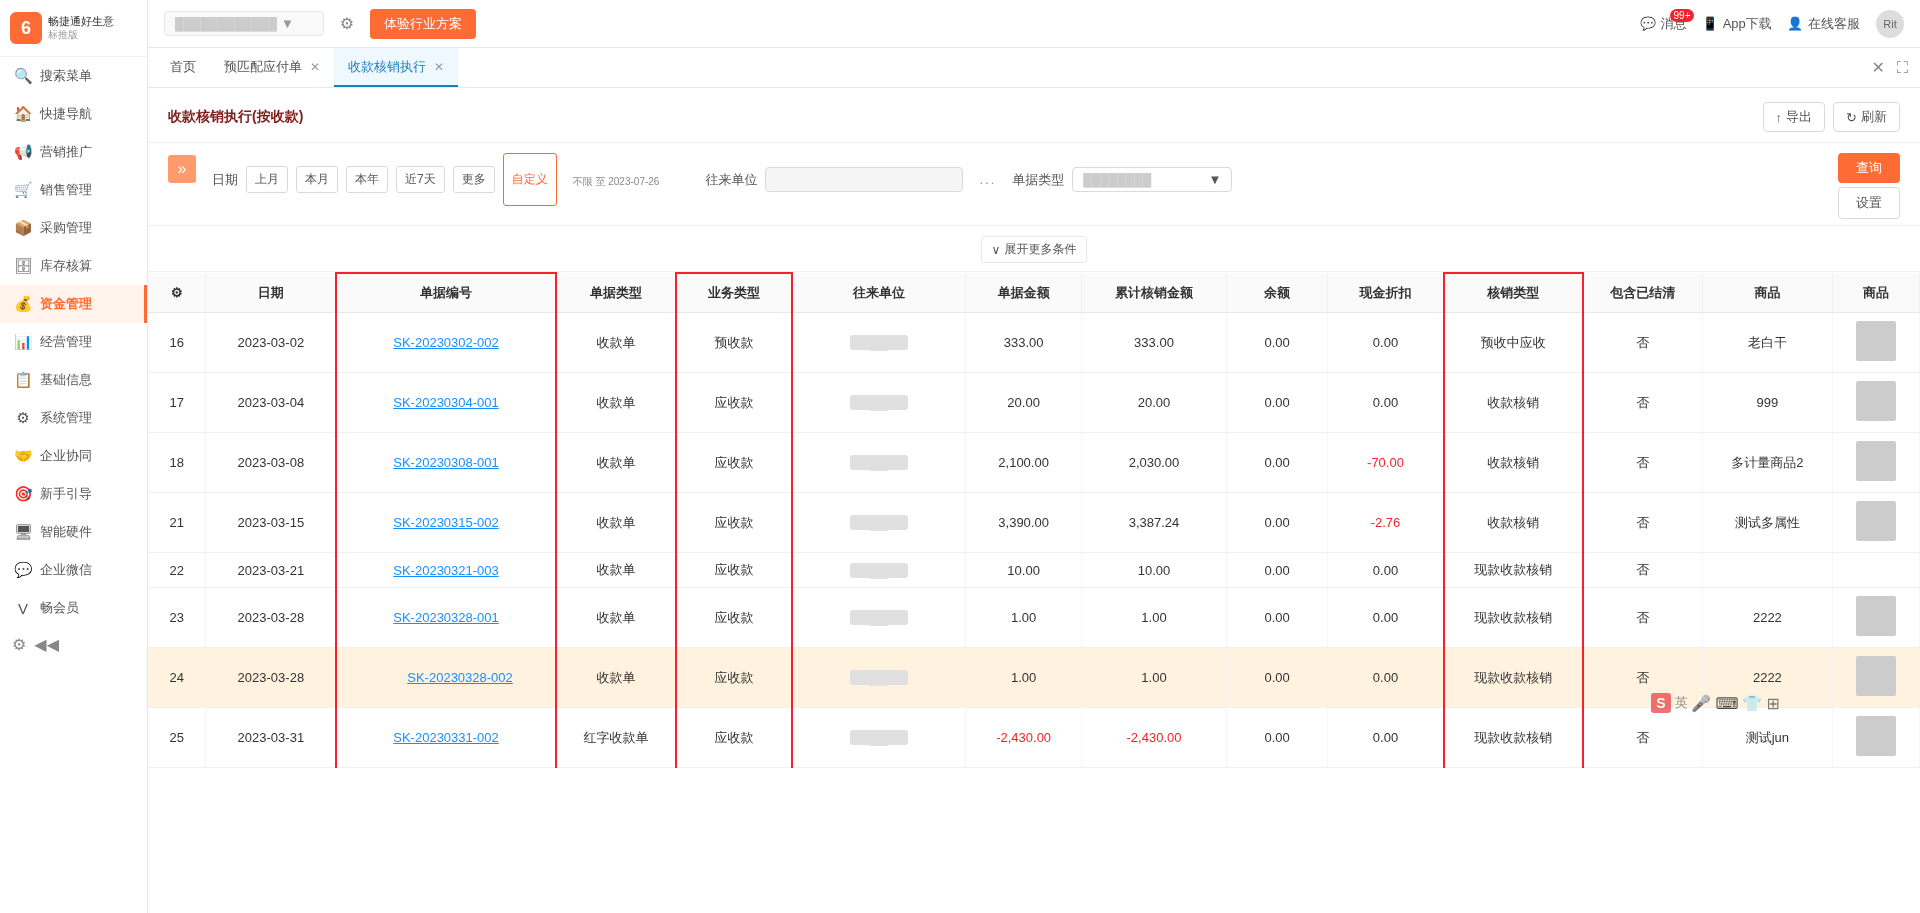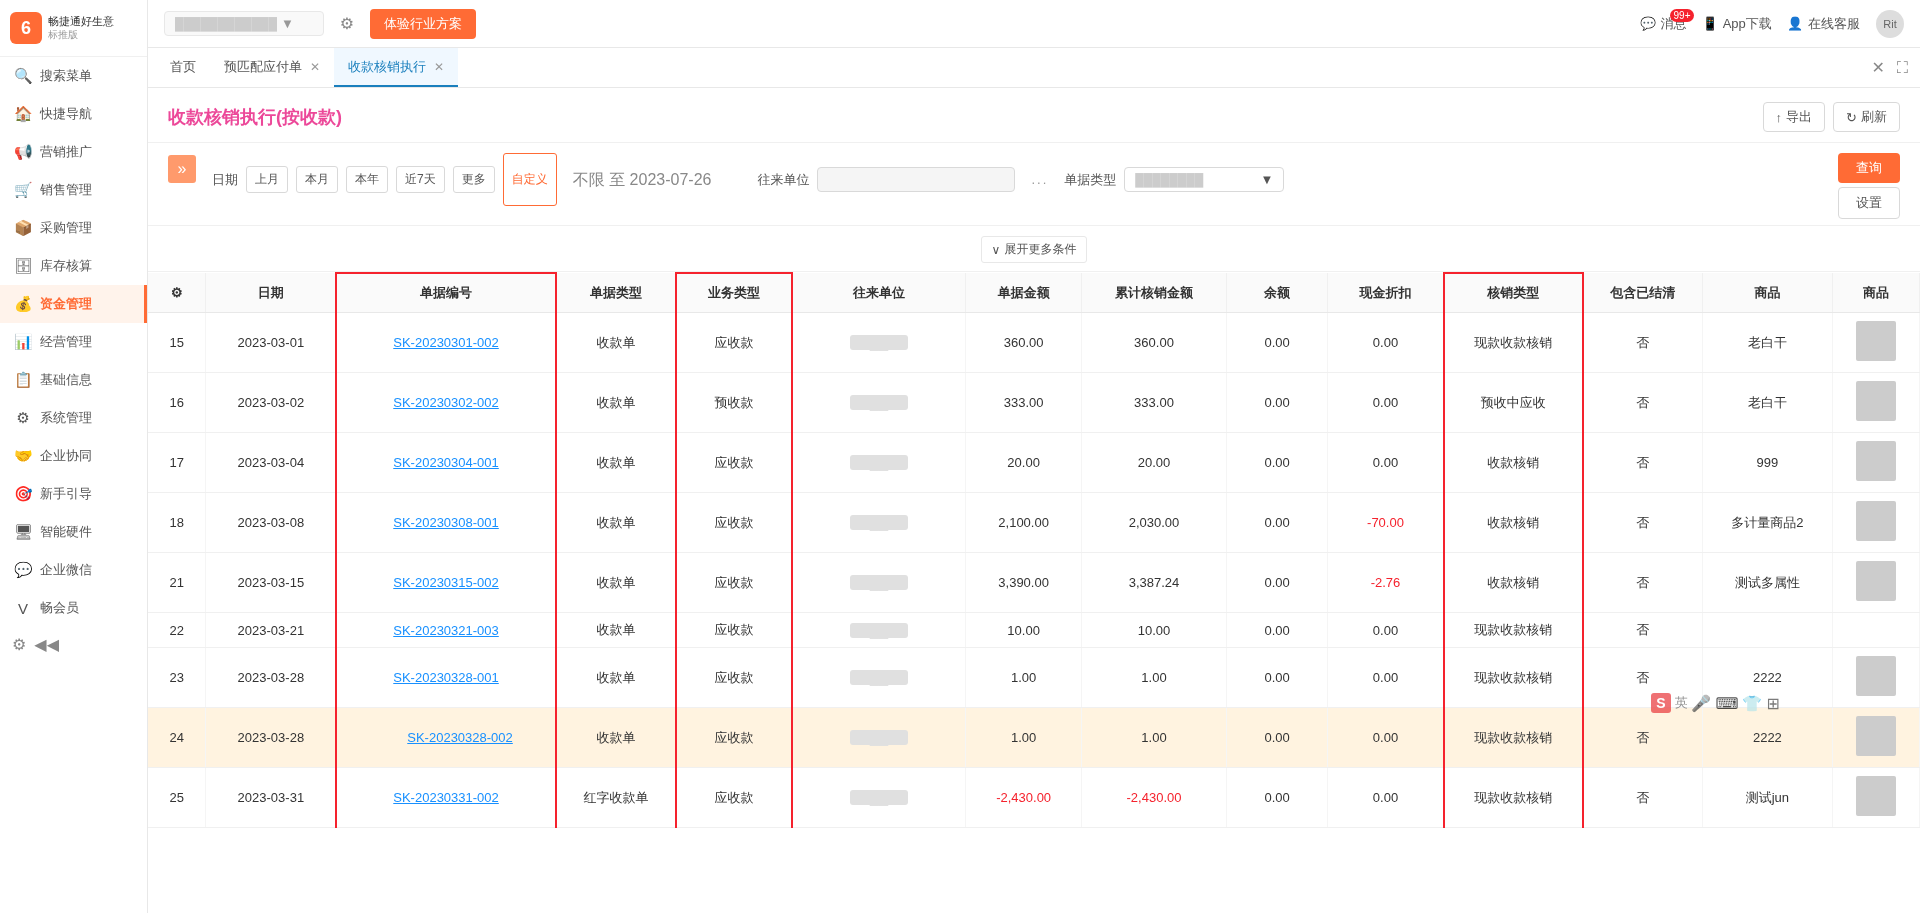--- a/index.html
+++ b/index.html
@@ -98,42 +98,42 @@
     
     .content { flex: 1; padding: 0; background: #f5f5f5; overflow: hidden; display: flex; flex-direction: column; }
 
     
     .page-header {
       background: #fff;
       padding: 14px 20px 10px;
       display: flex; align-items: center; justify-content: space-between;
       border-bottom: 1px solid #f0f0f0;
     }
-    .page-title { font-size: 18px; font-weight: bold; color: #ec4899; }
+    .page-title { font-size: 14px; font-weight: bold; color: #7f1d1d; }
     .page-actions { display: flex; gap: 8px; }
     .export-btn {
       display: flex; align-items: center; gap: 4px;
       border: 1px solid #d9d9d9; background: #fff; padding: 5px 12px; border-radius: 4px;
       cursor: pointer; color: #555; font-size: 13px;
     }
     .refresh-btn {
       display: flex; align-items: center; gap: 4px;
       border: 1px solid #d9d9d9; background: #fff; padding: 5px 12px; border-radius: 4px;
       cursor: pointer; color: #555; font-size: 13px;
     }
     .filter-label { color: #555; font-size: 13px; white-space: nowrap; }
     .date-btn {
       padding: 4px 8px; border: 1px solid #d9d9d9; border-radius: 3px;
       cursor: pointer; color: #555; font-size: 12px; background: #fff;
     }
     .custom-btn {
       padding: 17px 8px; border: 1px solid #ff6b35; border-radius: 3px;
       cursor: pointer; color: #ff6b35; font-size: 12px; background: #fff;
     }
-    .date-range { color: #888; font-size: 16px; }
+    .date-range { color: #888; font-size: 10px; }
     .filter-input {
       border: 1px solid #d9d9d9; border-radius: 4px; padding: 4px 10px;
       font-size: 13px; min-width: 200px; color: #555;
     }
     .filter-dots { color: #999; letter-spacing: 2px; margin: 0 8px; cursor: pointer; }
     .filter-select {
       border: 1px solid #d9d9d9; border-radius: 4px; padding: 4px 10px;
       font-size: 13px; min-width: 180px; color: #555; background: #fff; cursor: pointer;
       display: flex; align-items: center; justify-content: space-between;
     }
@@ -398,36 +398,20 @@
             <th style="width:100px;">累计核销金额</th>
             <th style="width:70px;">余额</th>
             <th style="width:80px;">现金折扣</th>
             <th style="width:90px; border-left:2px solid #f5222d; border-right:2px solid #f5222d; border-top:2px solid #f5222d;">核销类型</th>
             <th style="width:80px;">包含已结清</th>
             <th style="width:90px;">商品</th>
             <th style="width:60px;">商品</th>
           </tr>
         </thead>
         <tbody id="table-body">
-        <tr>
-    <td>15</td>
-    <td>2023-03-01</td>
-    <td style="border-left:2px solid #f5222d; border-right:2px solid #f5222d;"><a class="link-cell">SK-20230301-002</a></td>
-    <td>收款单</td>
-    <td style="border-left:2px solid #f5222d; border-right:2px solid #f5222d;">应收款</td>
-    <td><span style="background:#e0e0e0; color:#e0e0e0; border-radius:3px; padding:0 20px;">██</span></td>
-    <td class="">360.00</td>
-    <td class="">360.00</td>
-    <td>0.00</td>
-    <td class="">0.00</td>
-    <td style="border-left:2px solid #f5222d; border-right:2px solid #f5222d;">现款收款核销</td>
-    <td>否</td>
-    <td>老白干</td>
-    <td style="position:relative;"><div style="width:40px;height:40px;background:#ccc;border-radius:2px;display:inline-block;"></div></td>
-  </tr>
             <tr>
     <td>16</td>
     <td>2023-03-02</td>
     <td style="border-left:2px solid #f5222d; border-right:2px solid #f5222d;"><a class="link-cell">SK-20230302-002</a></td>
     <td>收款单</td>
     <td style="border-left:2px solid #f5222d; border-right:2px solid #f5222d;">预收款</td>
     <td><span style="background:#e0e0e0; color:#e0e0e0; border-radius:3px; padding:0 20px;">██</span></td>
     <td class="">333.00</td>
     <td class="">333.00</td>
     <td>0.00</td>

